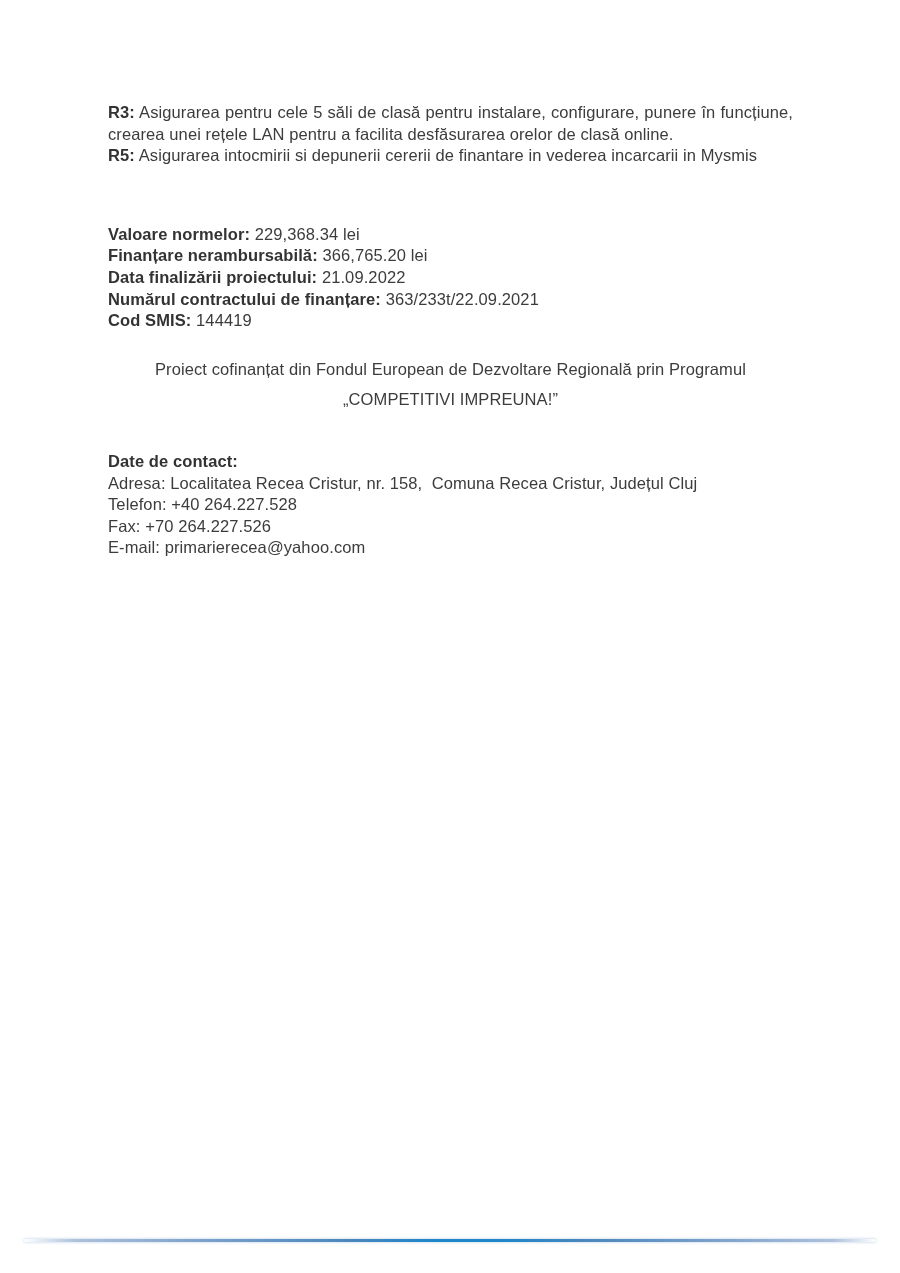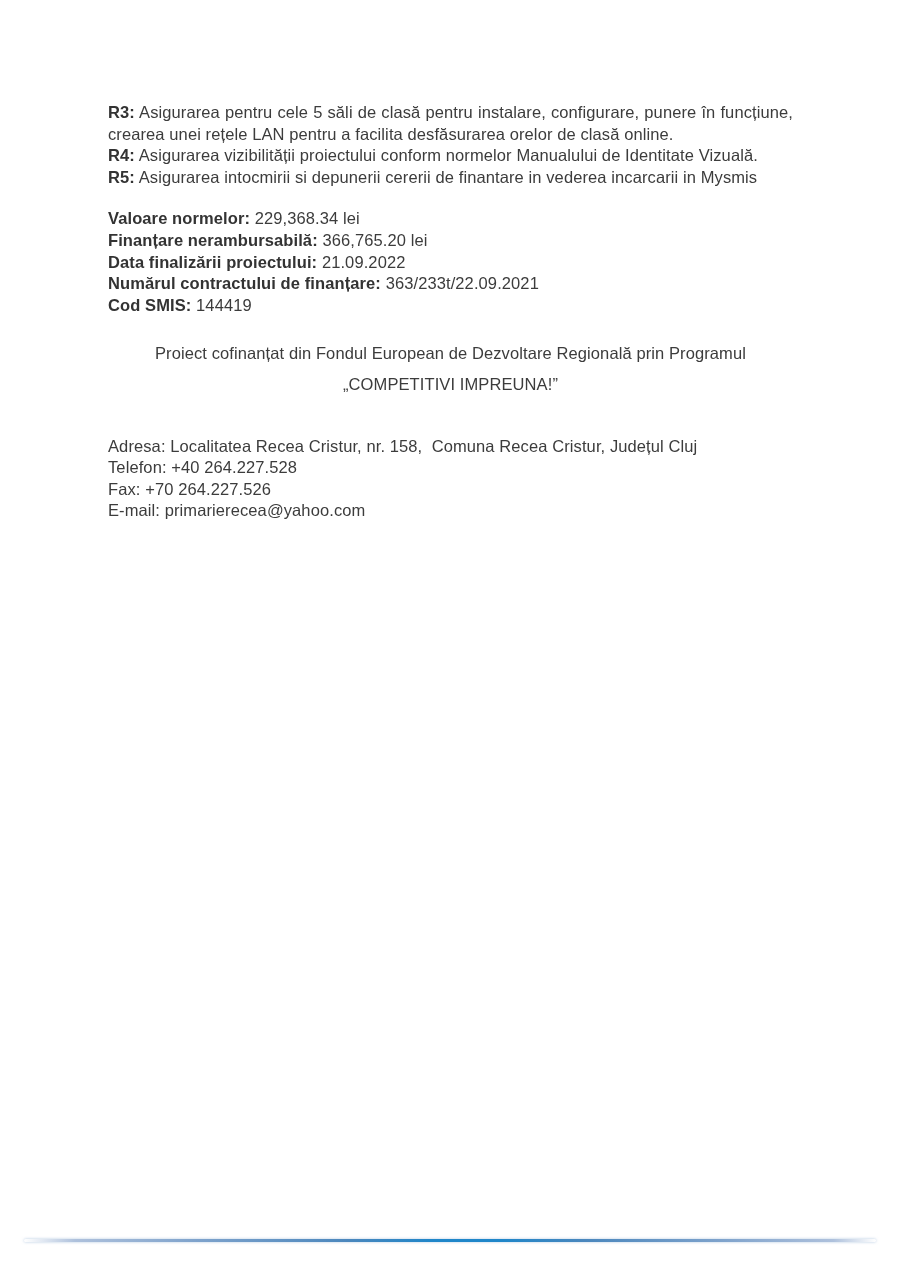--- a/index.html
+++ b/index.html
@@ -21,21 +21,21 @@
     left: 108px;
     top: 102px;
     width: 685px;
     font-size: 16.5px;
     line-height: 21.6px;
     letter-spacing: 0.1px;
   }
   p { margin: 0; }
   b, .bold { font-weight: bold; color: #333333; }
   .para-justify { text-align: justify; }
-  .requirements-block { margin-bottom: 20px; }
+  .requirements-block { margin-bottom: 57px; }
   .details-block { margin-bottom: 27px; }
   .detail-row { white-space: pre-wrap; }
   .cofinancing-block {
     text-align: center;
     margin-bottom: 40px;
   }
   .cofinancing-block p {
     margin-bottom: 9px;
   }
   .contact-block p { white-space: pre-wrap; }
@@ -61,38 +61,38 @@
   }
 </style>
 </head>
 <body>
 
 <div class="page">
   <div class="content">
 
     <div class="requirements-block">
       <p class="para-justify"><b>R3:</b> <span>Asigurarea pentru cele 5 săli de clasă pentru instalare, configurare, punere în funcțiune, crearea unei rețele LAN pentru a facilita desfăsurarea orelor de clasă online.</span></p>
-      <p><b>R4:</b> <span>Asigurarea vizibilității proiectului conform normelor Manualului de Identitate Vizuală.</span></p>
       <p><b>R5:</b> <span>Asigurarea intocmirii si depunerii cererii de finantare in vederea incarcarii in Mysmis</span></p>
     </div>
 
     <div class="details-block">
       <p class="detail-row"><b>Valoare normelor:</b> <span>229,368.34 lei</span></p>
       <p class="detail-row"><b>Finanțare nerambursabilă:</b> <span>366,765.20 lei</span></p>
       <p class="detail-row"><b>Data finalizării proiectului:</b> <span>21.09.2022</span></p>
       <p class="detail-row"><b>Numărul contractului de finanțare:</b> <span>363/233t/22.09.2021</span></p>
       <p class="detail-row"><b>Cod SMIS:</b> <span>144419</span></p>
     </div>
 
     <div class="cofinancing-block">
       <p>Proiect cofinanțat din Fondul European de Dezvoltare Regională prin Programul</p>
       <p>„COMPETITIVI IMPREUNA!”</p>
     </div>
 
     <div class="contact-block">
+      <p class="bold">Date de contact:</p>
       <p>Adresa: Localitatea Recea Cristur, nr. 158,  Comuna Recea Cristur, Județul Cluj</p>
       <p>Telefon: +40 264.227.528</p>
       <p>Fax: +70 264.227.526</p>
       <p>E-mail: primarierecea@yahoo.com</p>
     </div>
 
   </div>
 
   <div class="footer-rule"></div>
 </div>

